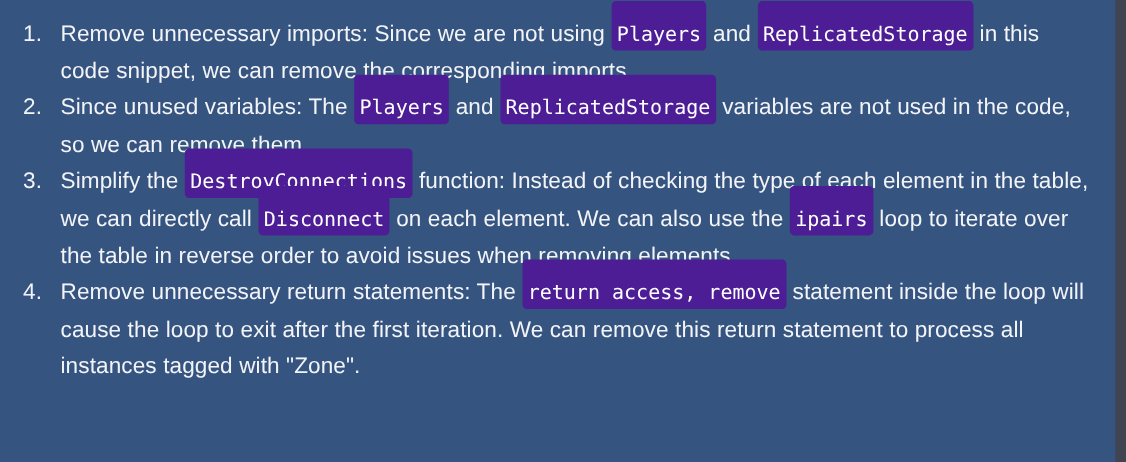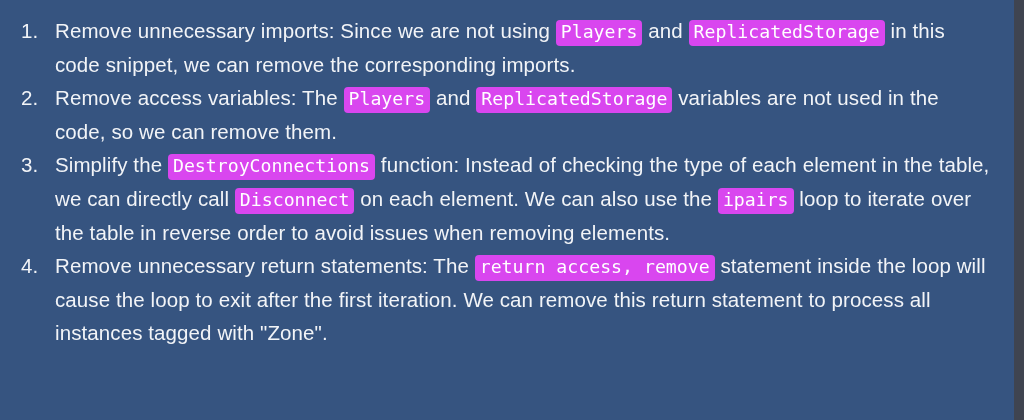--- a/index.html
+++ b/index.html
@@ -59,42 +59,42 @@
     left: 0;
     top: 0;
     width: 26px;
     text-align: left;
     color: #f2f4f7;
     font-size: 20.5px;
     line-height: 33.6px;
     font-family: "Liberation Sans", sans-serif;
   }
   code.inline-code {
-    background: #d946ef;
+    background: #4c1d95;
     color: #ffffff;
     font-family: "DejaVu Sans Mono", "Liberation Mono", monospace;
     font-size: 18.2px;
     line-height: 1;
-    padding: 1px 5px 4px 5px;
+    padding: 20px 5px 4px 5px;
     border-radius: 4px;
     letter-spacing: 0;
     white-space: pre;
     box-decoration-break: clone;
     -webkit-box-decoration-break: clone;
   }
   .txt {
     white-space: pre-wrap;
   }
 </style>
 </head>
 <body>
 
 <div id="page">
   <div id="content">
     <ol class="steps">
         <li><span class="marker">1.</span><span class="txt">Remove unnecessary imports: Since we are not using </span><code class="inline-code">Players</code><span class="txt"> and </span><code class="inline-code">ReplicatedStorage</code><span class="txt"> in this code snippet, we can remove the corresponding imports.</span></li>
-        <li><span class="marker">2.</span><span class="txt">Remove access variables: The </span><code class="inline-code">Players</code><span class="txt"> and </span><code class="inline-code">ReplicatedStorage</code><span class="txt"> variables are not used in the code, so we can remove them.</span></li>
+        <li><span class="marker">2.</span><span class="txt">Since unused variables: The </span><code class="inline-code">Players</code><span class="txt"> and </span><code class="inline-code">ReplicatedStorage</code><span class="txt"> variables are not used in the code, so we can remove them.</span></li>
         <li><span class="marker">3.</span><span class="txt">Simplify the </span><code class="inline-code">DestroyConnections</code><span class="txt"> function: Instead of checking the type of each element in the table, we can directly call </span><code class="inline-code">Disconnect</code><span class="txt"> on each element. We can also use the </span><code class="inline-code">ipairs</code><span class="txt"> loop to iterate over the table in reverse order to avoid issues when removing elements.</span></li>
         <li><span class="marker">4.</span><span class="txt">Remove unnecessary return statements: The </span><code class="inline-code">return access, remove</code><span class="txt"> statement inside the loop will cause the loop to exit after the first iteration. We can remove this return statement to process all instances tagged with "Zone".</span></li>
       </ol>
   </div>
   <div id="right-gutter"></div>
 </div>
 
 </body></html>

